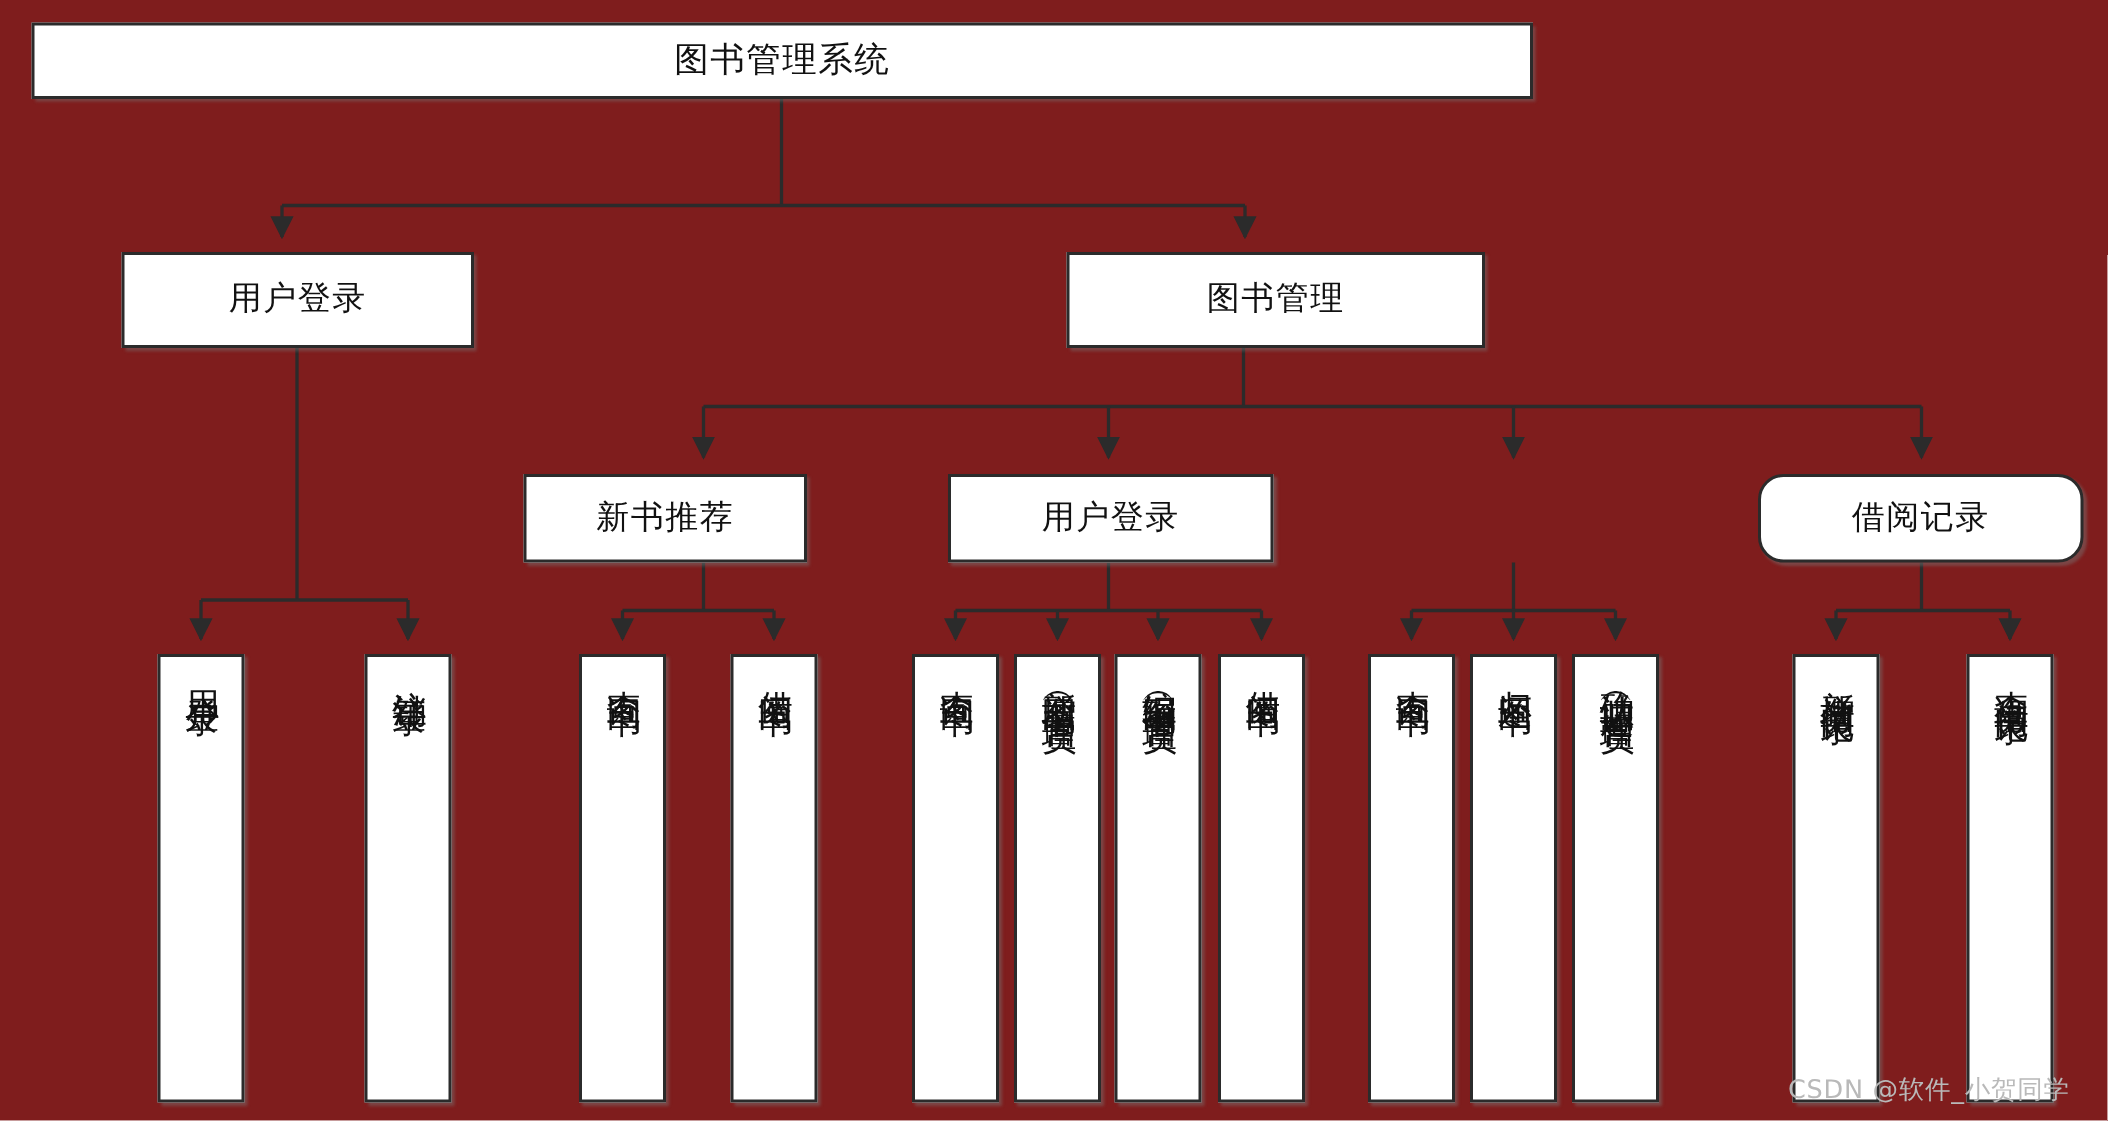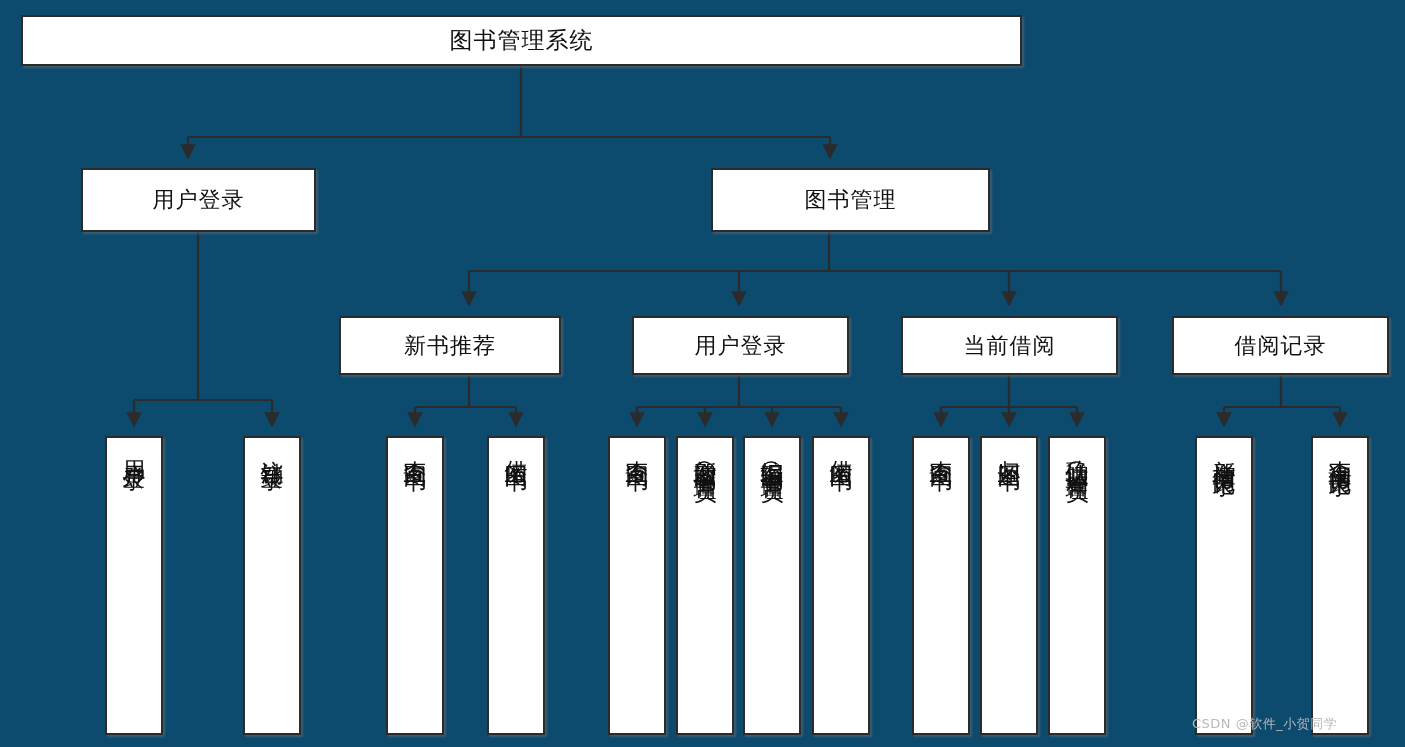--- a/index.html
+++ b/index.html
@@ -8,21 +8,21 @@
     padding: 0;
     background: #ffffff;
   }
   body {
     font-family: "DejaVu Sans", "Liberation Sans", sans-serif;
   }
   #diagram-root {
     position: relative;
     width: 1405px;
     height: 747px;
-    background: #0c4a6e;
+    background: #7f1d1d;
     overflow: hidden;
   }
   svg.edges {
     position: absolute;
     left: 0;
     top: 0;
     width: 1405px;
     height: 747px;
     pointer-events: none;
   }
@@ -56,21 +56,21 @@
     writing-mode: vertical-rl;
     text-orientation: upright;
     font-size: 23px;
     letter-spacing: 3px;
     line-height: 1;
     white-space: nowrap;
   }
   .node.root .node-label { font-size: 23px; }
   .watermark {
     position: absolute;
-    font-size: 13px;
+    font-size: 17px;
     color: #b9b9b9;
     letter-spacing: 0.5px;
     white-space: nowrap;
     user-select: none;
     text-align: right;
   }
 </style>
 </head>
 <body>
 
@@ -132,33 +132,30 @@
   </div>
 
   <div class="node horizontal" style="left:81px; top:168px; width:235px; height:64px;">
     <span class="node-label">用户登录</span>
   </div>
 
   <div class="node horizontal" style="left:711px; top:168px; width:279px; height:64px;">
     <span class="node-label">图书管理</span>
   </div>
 
-  <div class="node horizontal" style="left:339px; top:316px; width:222px; height:59px;">
+  <div class="node horizontal" style="left:349px; top:316px; width:189px; height:59px;">
     <span class="node-label">新书推荐</span>
   </div>
 
   <div class="node horizontal" style="left:632px; top:316px; width:217px; height:59px;">
     <span class="node-label">用户登录</span>
   </div>
 
-  <div class="node horizontal" style="left:901px; top:316px; width:217px; height:59px;">
-    <span class="node-label">当前借阅</span>
-  </div>
-
-  <div class="node horizontal" style="left:1172px; top:316px; width:217px; height:59px;">
+
+  <div class="node horizontal" style="left:1172px; top:316px; width:217px; height:59px;border-radius:17px;">
     <span class="node-label">借阅记录</span>
   </div>
 
   <div class="node vertical" style="left:105px; top:436px; width:58px; height:299px;">
     <span class="node-label">用户登录</span>
   </div>
 
   <div class="node vertical" style="left:243px; top:436px; width:58px; height:299px;">
     <span class="node-label">注销登录</span>
   </div>

